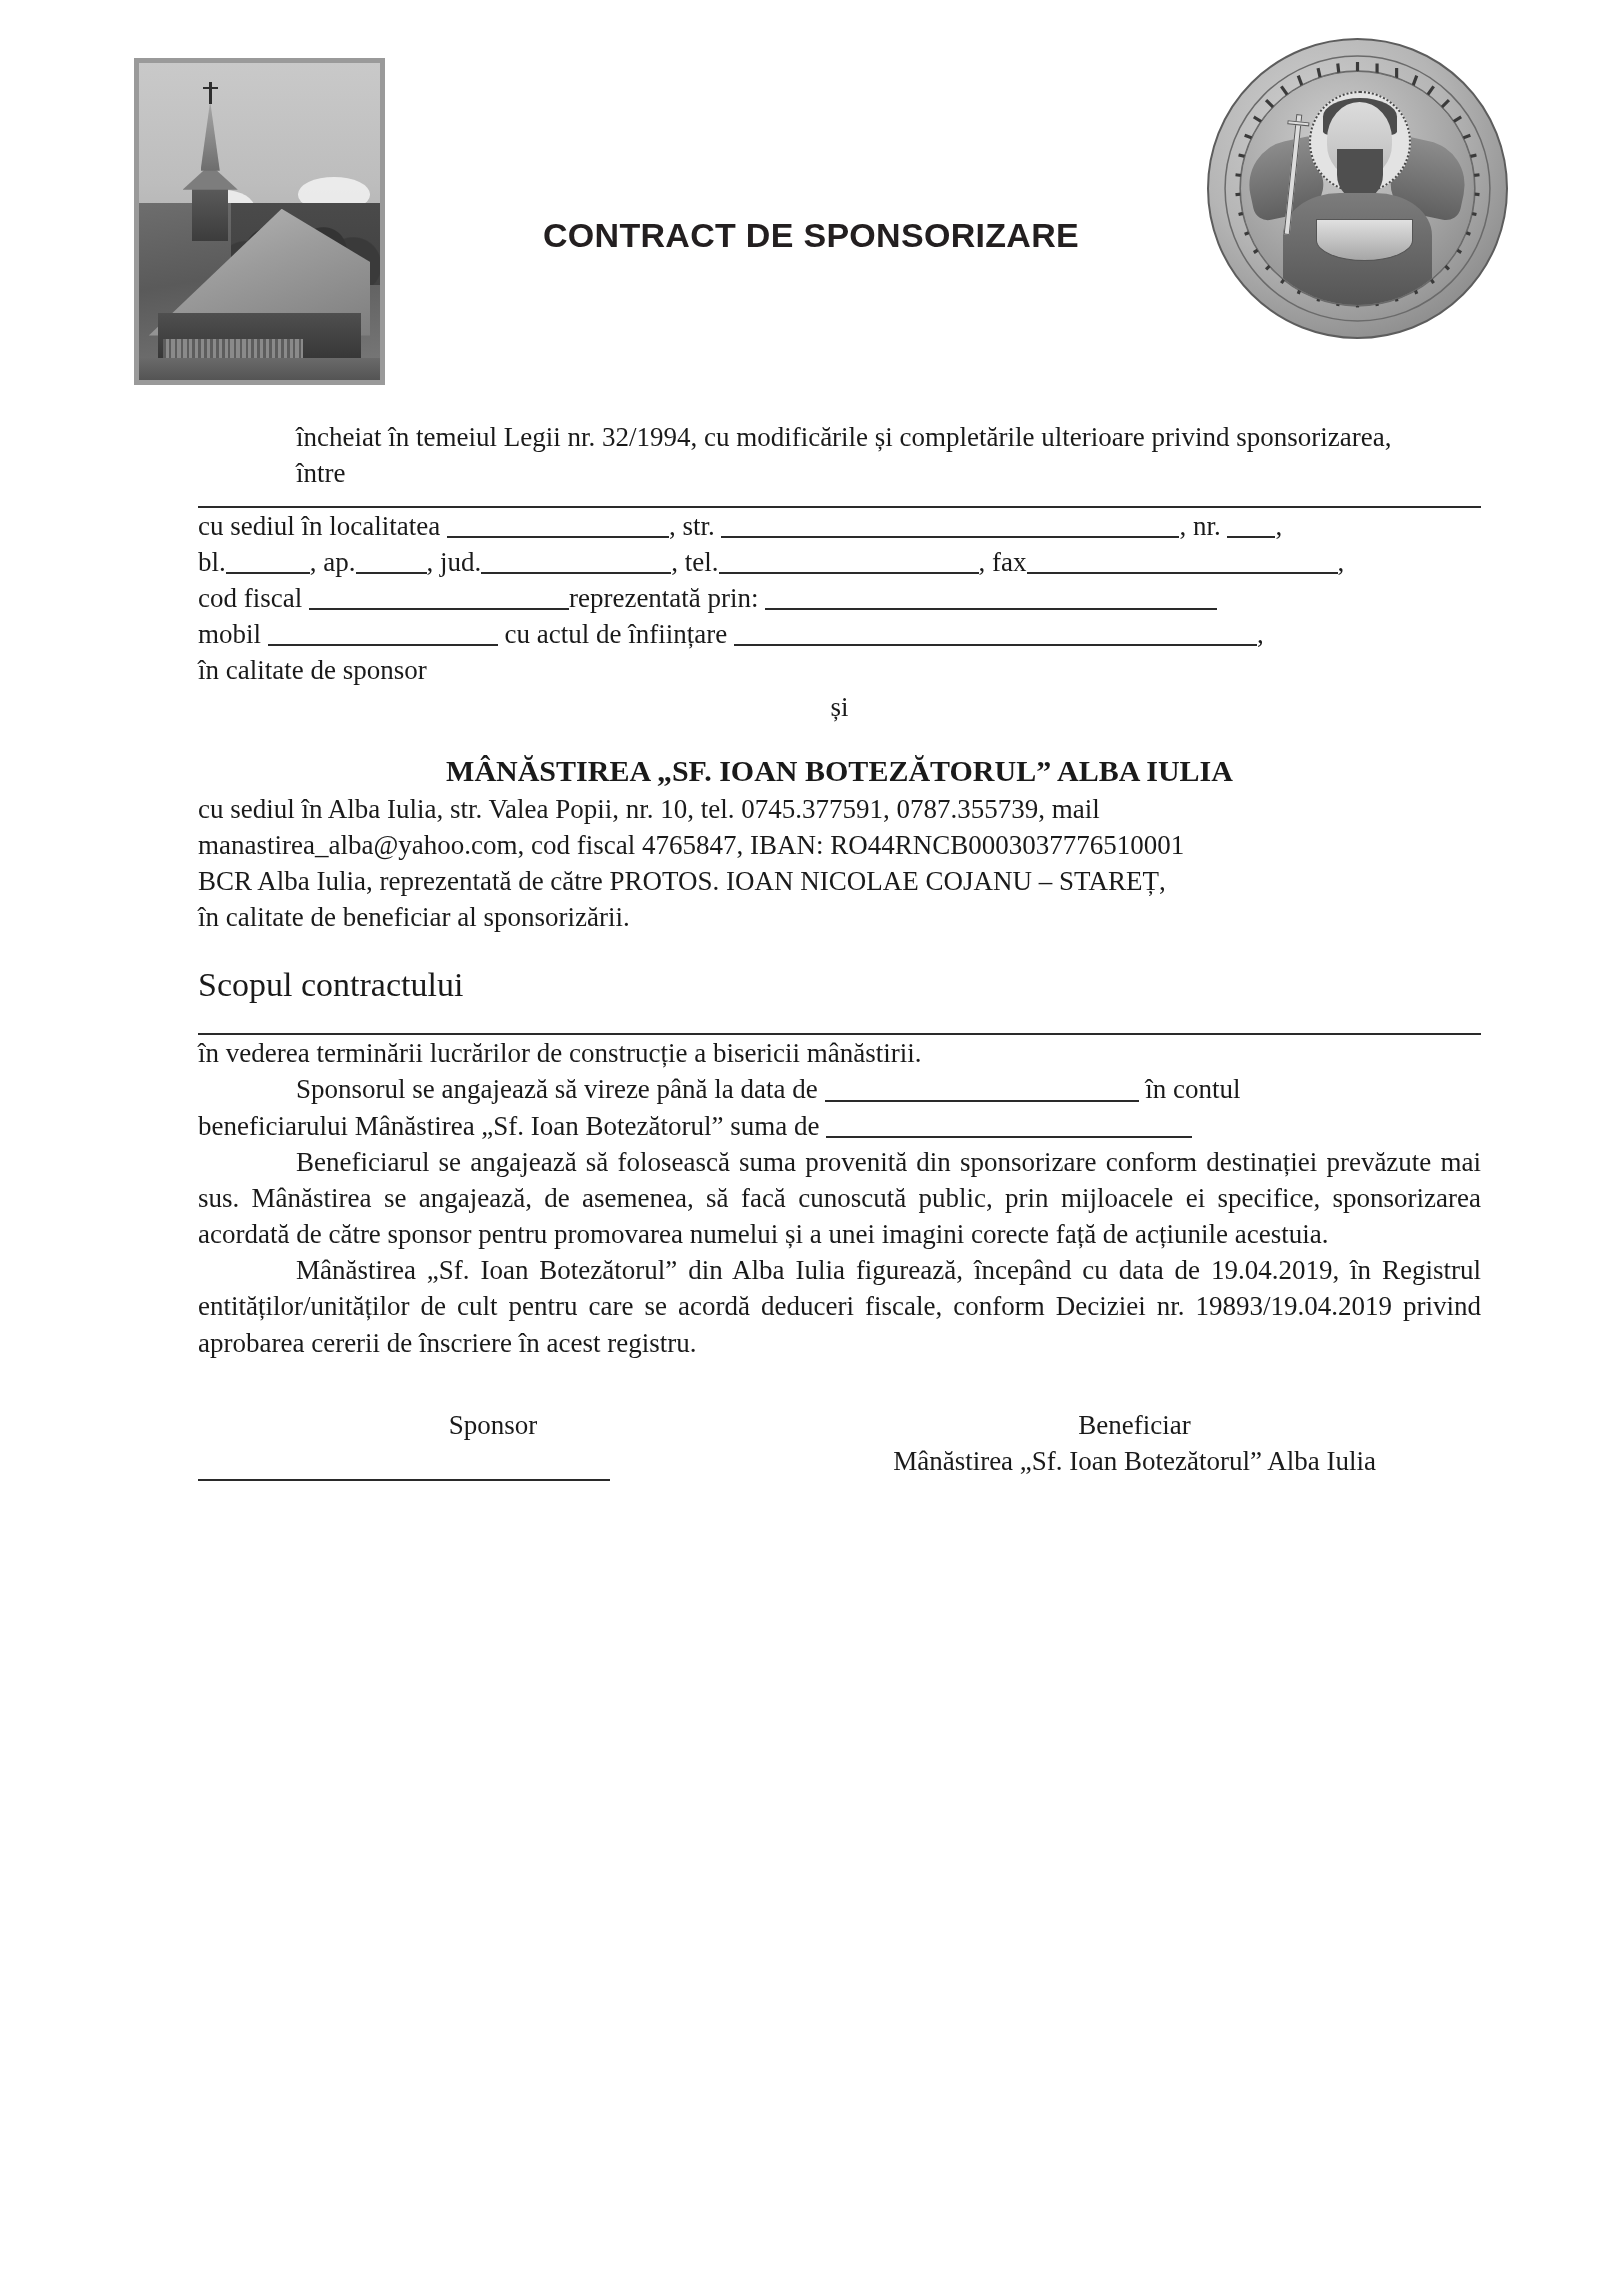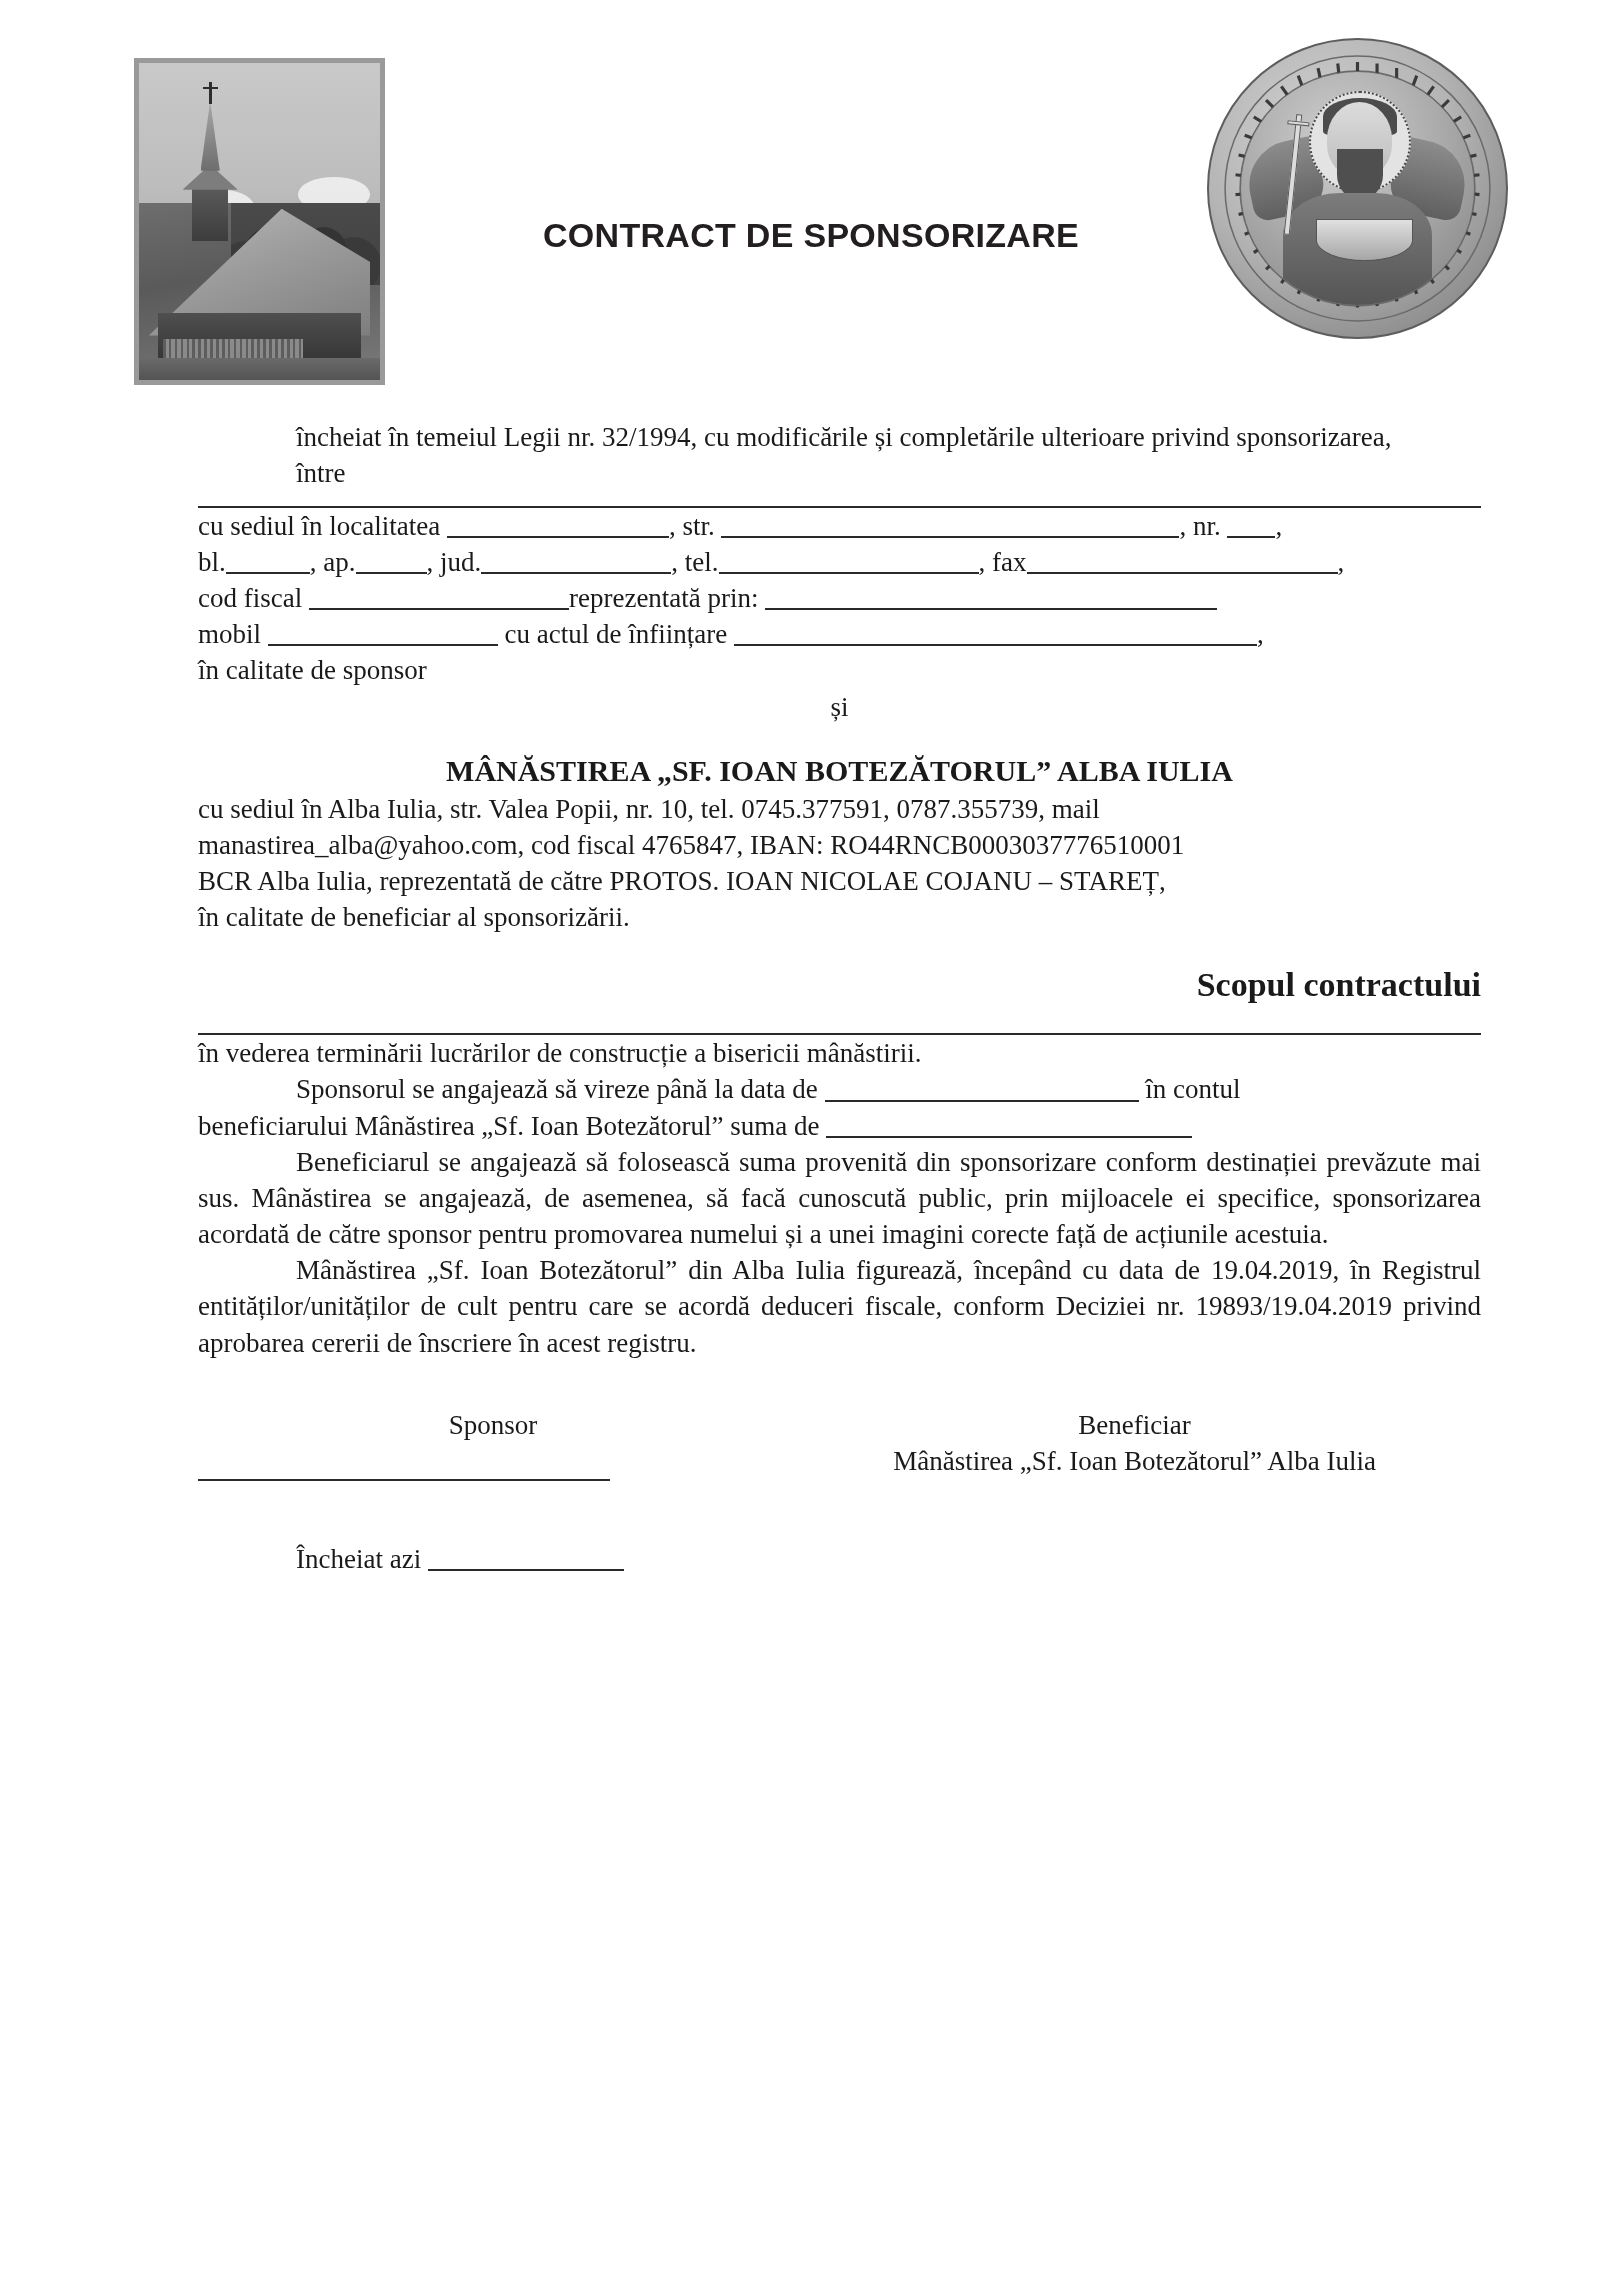--- a/index.html
+++ b/index.html
@@ -285,22 +285,22 @@
     margin-bottom: -0.12em;
   }
 
   .heading-center {
     text-align: center;
     font-weight: bold;
     font-size: 30px;
   }
 
   .section-title {
-    text-align: right;
-    font-weight: bold;
+    text-align: left;
+    font-weight: normal;
     font-size: 34px;
   }
 
   .gap-sm { height: 14.4px; }
   .gap-md { height: 26px; }
   .gap-lg { height: 46px; }
 
   
   .sig-row {
     display: flex;
@@ -488,20 +488,16 @@
 
     <div class="sig-row">
       <div class="sig-col-left"></div>
       <div class="sig-col-right">
         <span>Mânăstirea „Sf. Ioan Botezătorul” Alba Iulia</span>
       </div>
     </div>
 
     <span class="sig-line"></span>
 
-    <div class="today-row">
-      <span>Încheiat azi</span>
-      <span class="fill" style="width:196px"></span>
-    </div>
 
   </div>
 </div>
 
 
 </body></html>

